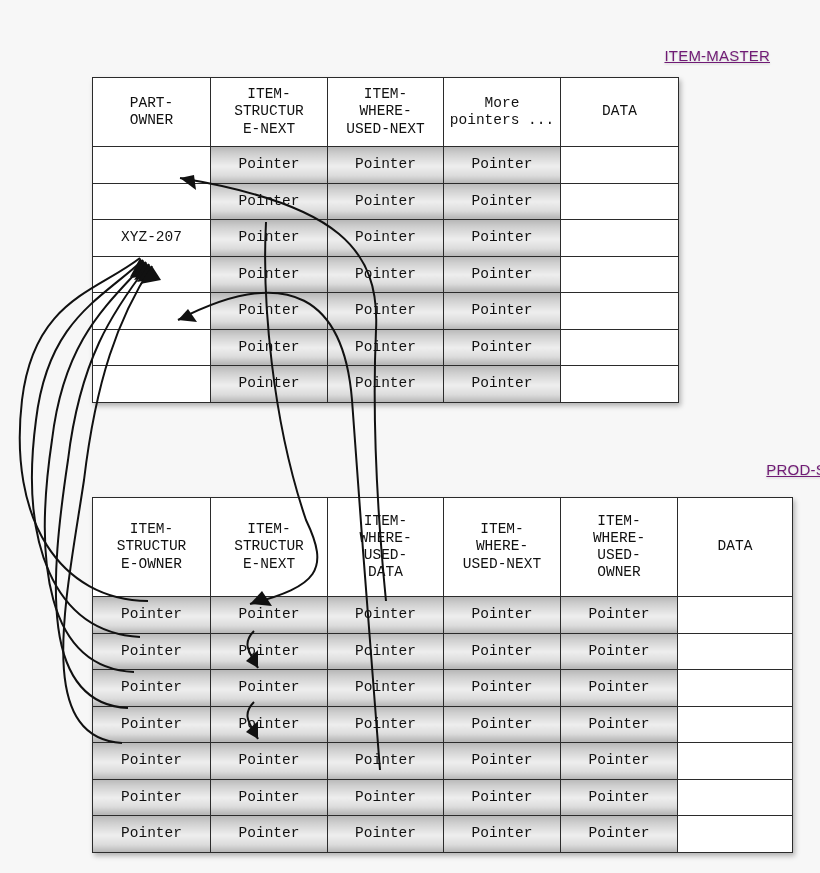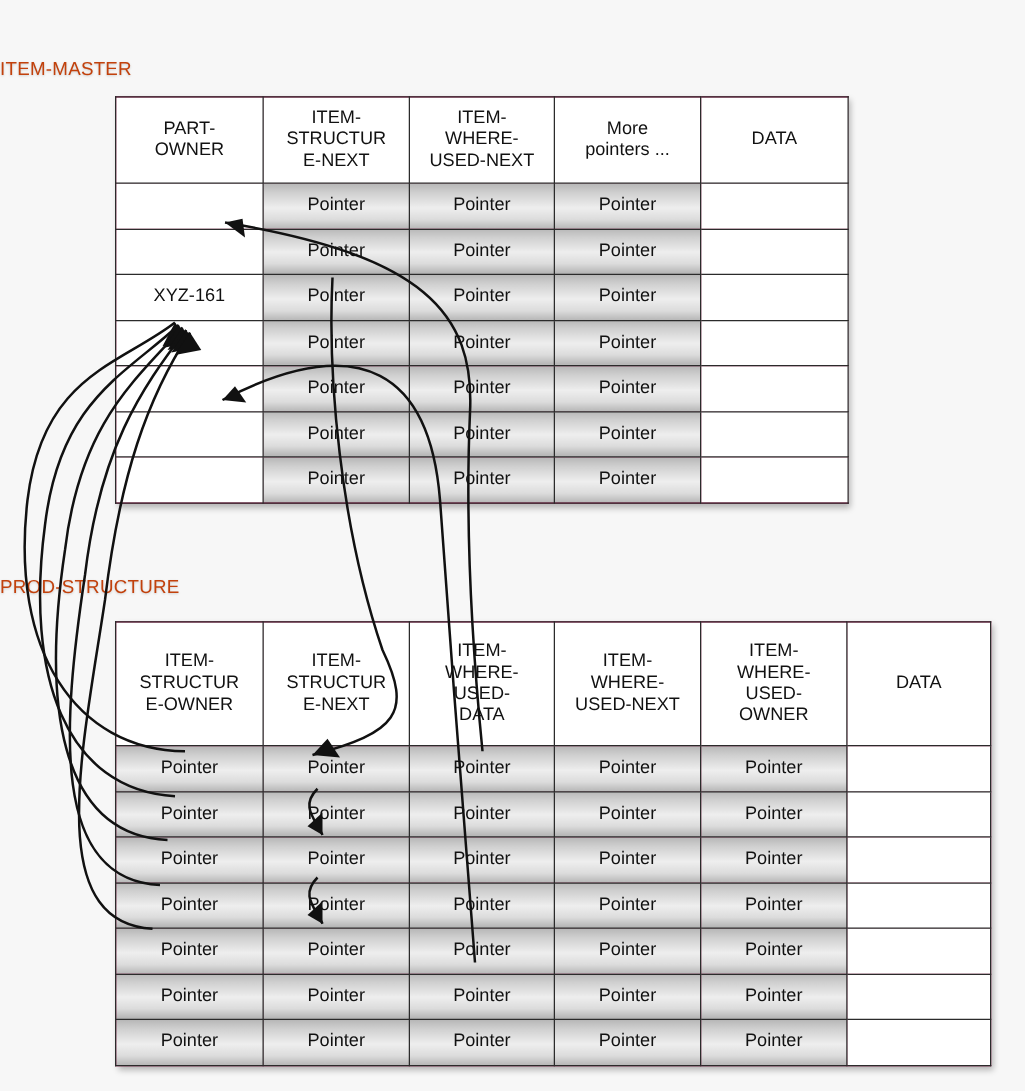--- a/index.html
+++ b/index.html
@@ -14,38 +14,40 @@
     height: 873px;
     background: #f7f7f7;
     font-family: "Liberation Sans", sans-serif;
     overflow: hidden;
   }
 
   
   .tbl-title {
     position: absolute;
     font-size: 15px;
-    color: #c2410c;
+    color: #701a75;
     letter-spacing: .2px;
     white-space: nowrap;
-    text-align: left;
+    text-align: right;
     text-shadow: 0 1px 2px rgba(0,0,0,.18);
     z-index: 4;
+    text-decoration: underline;
   }
   #title-item-master { left: 0; top: 47px; width: 770px; }
   #title-prod-structure { left: 0; top: 461px; width: 910px; }
 
   
   .tbl {
     position: absolute;
     border-collapse: collapse;
     table-layout: fixed;
     background: #be185d;
     box-shadow: 2px 3px 5px rgba(0,0,0,.28);
     z-index: 2;
+    font-family: Liberation Mono, monospace;
   }
   #table-item-master   { left: 92px;  top: 77px;  width: 586px; }
   #table-prod-structure{ left: 92px;  top: 497px; width: 700px; }
 
   .tbl td, .tbl th {
     border: 1.6px solid #2b2b2b;
     padding: 0;
     margin: 0;
     font-weight: normal;
     font-size: 14.5px;
@@ -131,21 +133,21 @@
         <td></td>
       </tr>
       <tr>
         <td></td>
         <td class="ptr">Pointer</td>
         <td class="ptr">Pointer</td>
         <td class="ptr">Pointer</td>
         <td></td>
       </tr>
       <tr>
-        <td>XYZ-161</td>
+        <td>XYZ-207</td>
         <td class="ptr">Pointer</td>
         <td class="ptr">Pointer</td>
         <td class="ptr">Pointer</td>
         <td></td>
       </tr>
       <tr>
         <td></td>
         <td class="ptr">Pointer</td>
         <td class="ptr">Pointer</td>
         <td class="ptr">Pointer</td>

